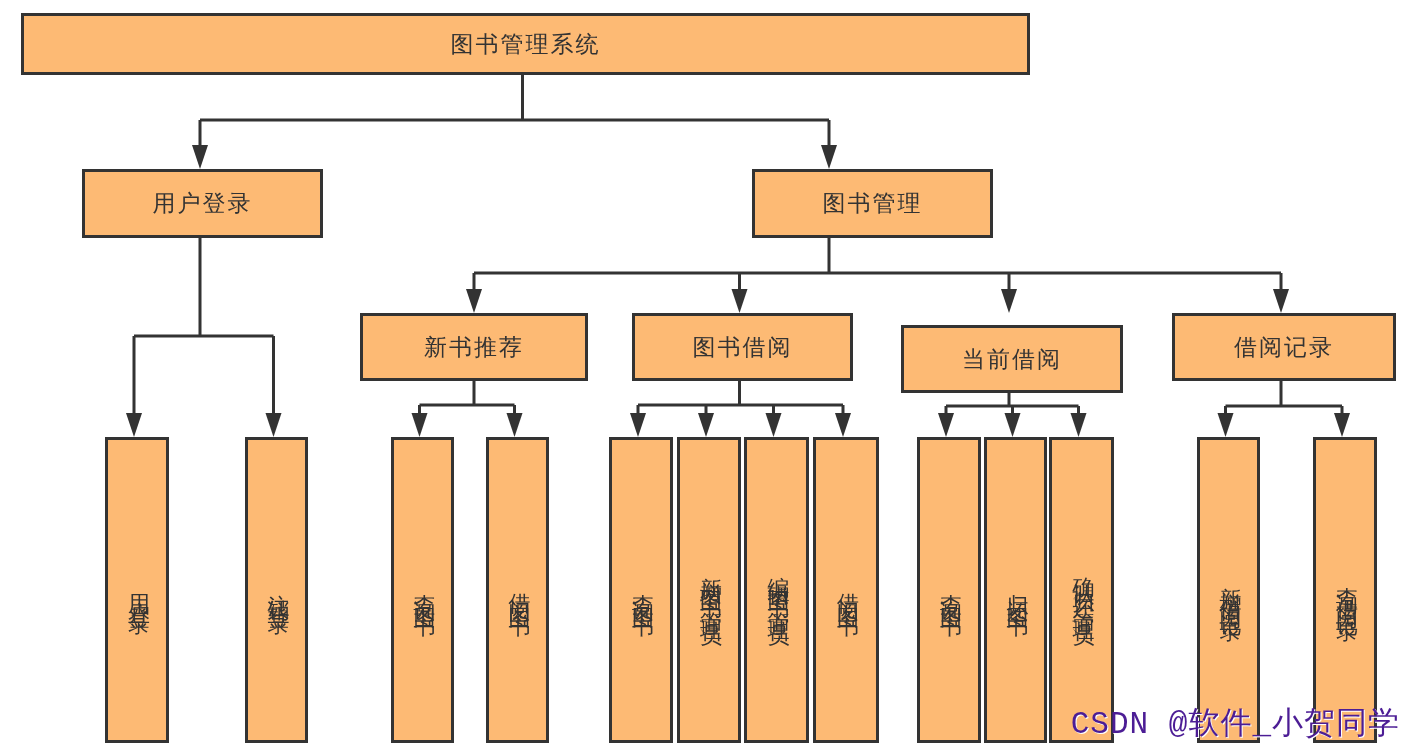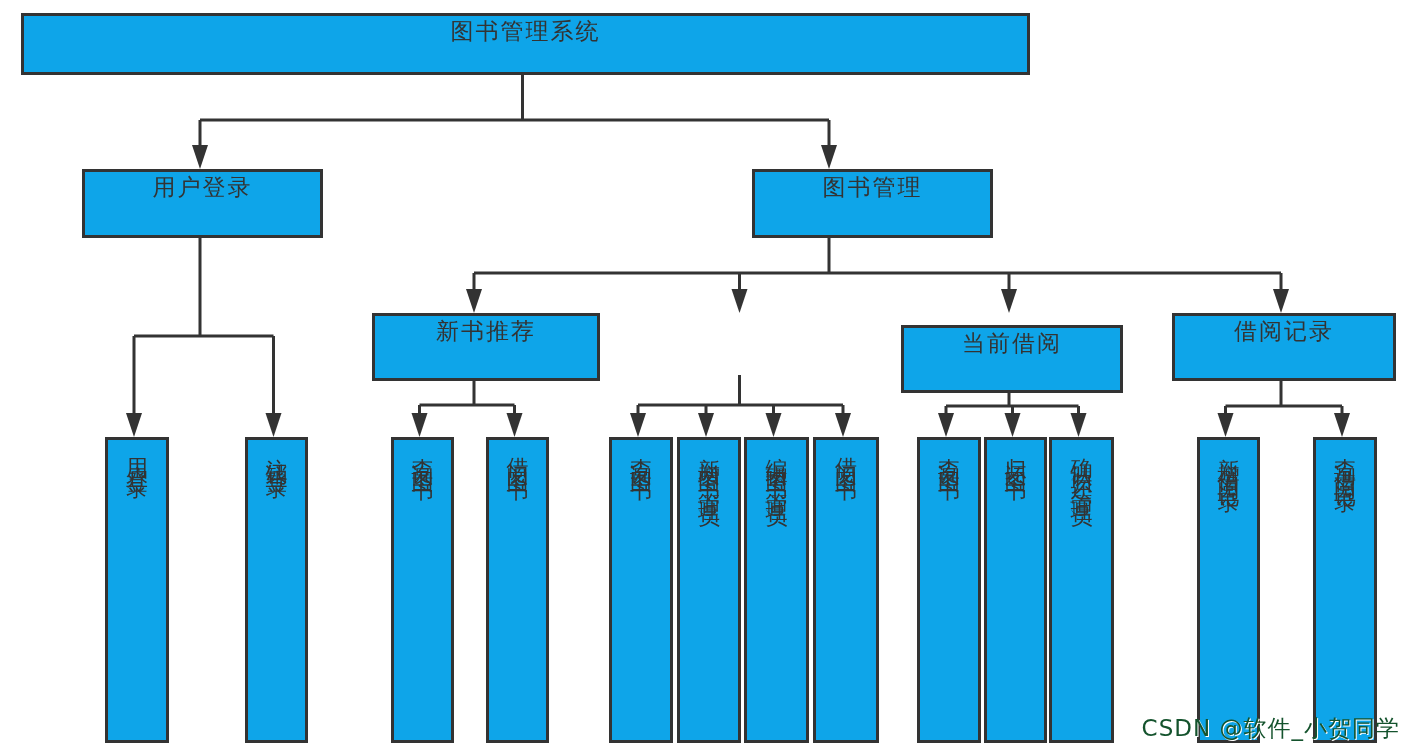--- a/index.html
+++ b/index.html
@@ -16,52 +16,55 @@
     overflow: hidden;
   }
   #connector-svg {
     position: absolute;
     left: 0;
     top: 0;
     z-index: 1;
   }
   .node {
     position: absolute;
-    background: #0ea5e9;
+    background: #fdba74;
     border: 3px solid #333333;
     display: flex;
+    align-items: center;
     justify-content: center;
     color: #333333;
     z-index: 2;
+    font-family: Liberation Mono, monospace;
   }
   .h-node span {
     font-size: 23px;
     letter-spacing: 2px;
     white-space: nowrap;
     color: #333333;
   }
   .v-node span {
     writing-mode: vertical-rl;
     text-orientation: mixed;
     font-size: 22px;
     line-height: 1;
     letter-spacing: 7px;
     color: #333333;
     white-space: nowrap;
   }
   .watermark {
     position: absolute;
     right: 5px;
     bottom: 3px;
-    font-size: 23px;
+    font-size: 31px;
     letter-spacing: 1px;
-    color: #14532d;
+    color: #4c1d95;
     text-shadow: 1px 1px 0 #ffffff;
     z-index: 3;
     white-space: nowrap;
+    font-family: Liberation Mono, monospace;
   }
 </style>
 </head>
 <body>
 
 <div id="canvas">
 
   <svg id="connector-svg" width="1405" height="747" viewBox="0 0 1405 747">
     <path fill="none" stroke="#333333" stroke-width="3" d="
       M522.5 69 V120 M200 120 H829 M200 120 V152 M829 120 V152
@@ -98,22 +101,25 @@
     <span>图书管理系统</span>
   </div>
 
   <div class="node h-node" style="left:82px;top:169px;width:235px;height:63px">
     <span>用户登录</span>
   </div>
   <div class="node h-node" style="left:752px;top:169px;width:235px;height:63px">
     <span>图书管理</span>
   </div>
 
-  <div class="node h-node" style="left:372px;top:313px;width:222px;height:62px">
+  <div class="node h-node" style="left:360px;top:313px;width:222px;height:62px">
     <span>新书推荐</span>
+  </div>
+  <div class="node h-node" style="left:632px;top:313px;width:215px;height:62px">
+    <span>图书借阅</span>
   </div>
   <div class="node h-node" style="left:901px;top:325px;width:216px;height:62px">
     <span>当前借阅</span>
   </div>
   <div class="node h-node" style="left:1172px;top:313px;width:218px;height:62px">
     <span>借阅记录</span>
   </div>
 
   <div class="node v-node" style="left:105px;top:437px;width:58px;height:300px">
     <span>用户登录</span>

